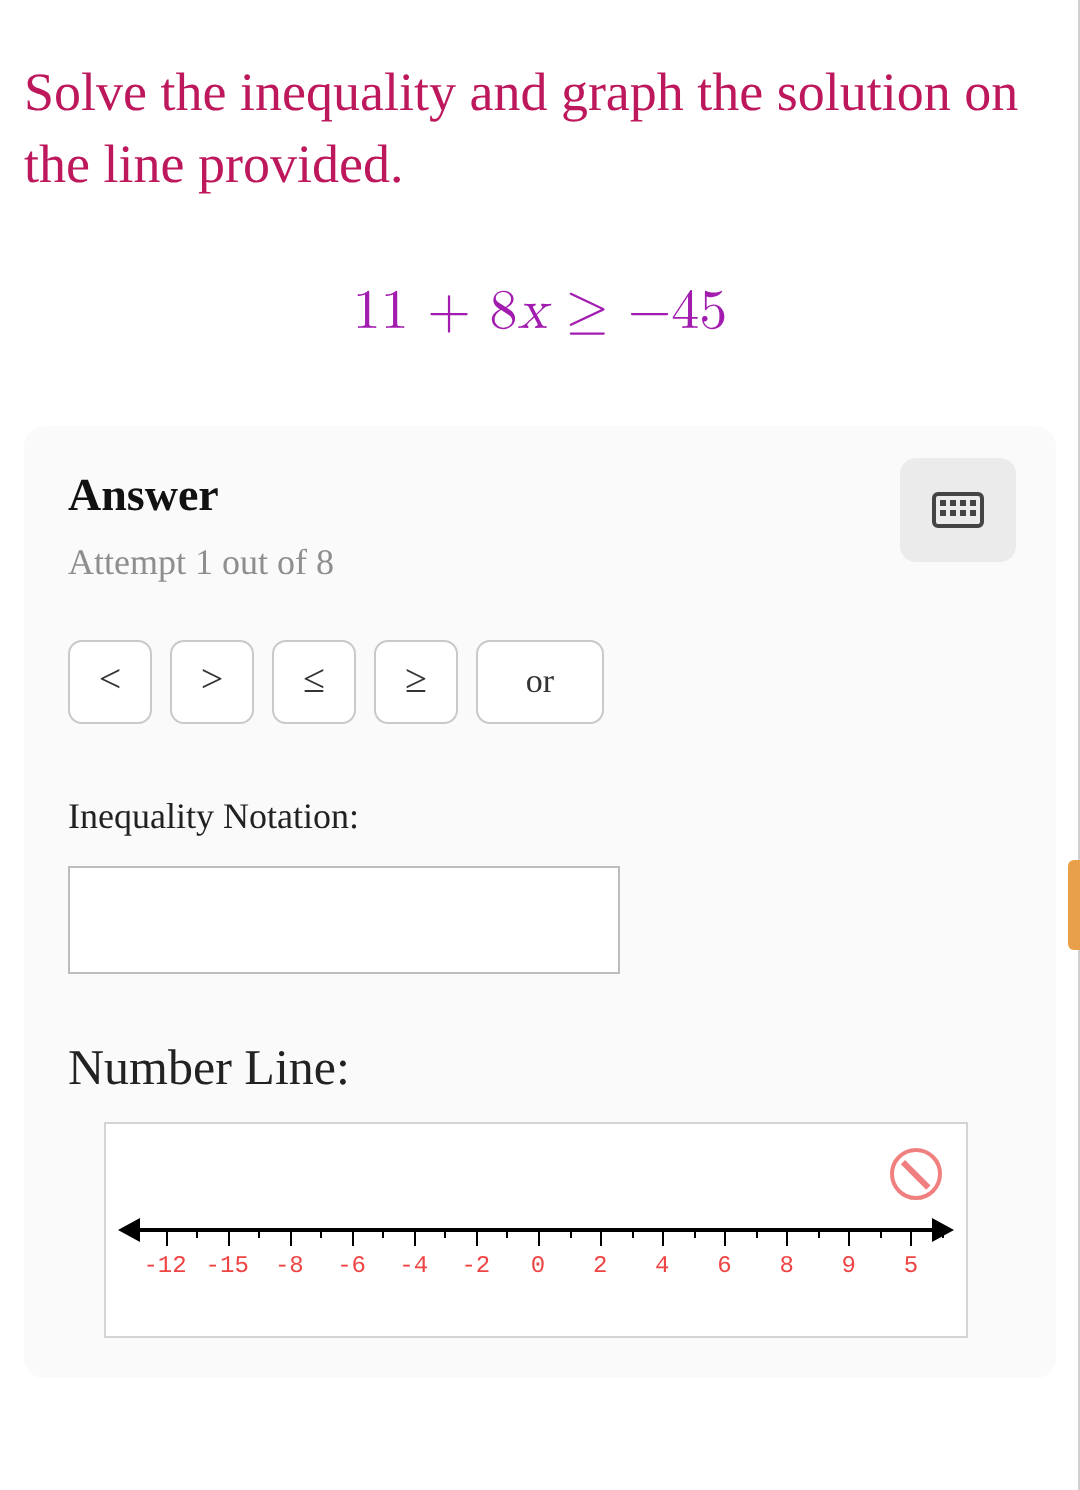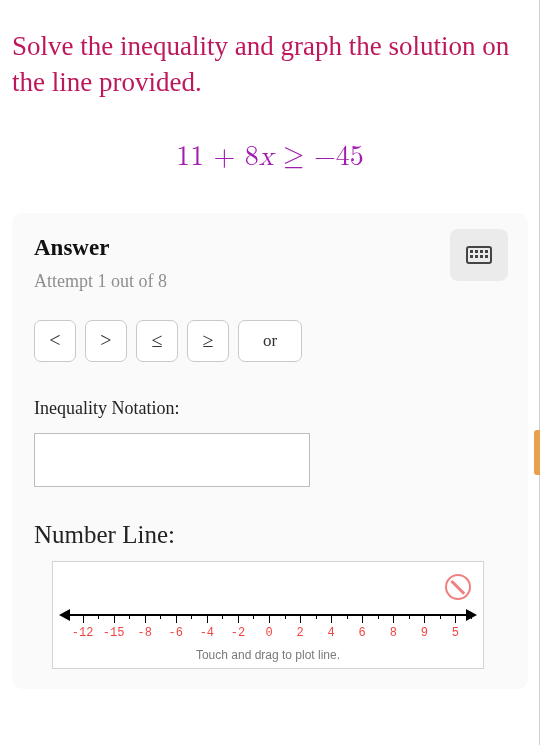--- a/index.html
+++ b/index.html
@@ -260,21 +260,20 @@
         <div class="tick major" style="left: 153.846px;"></div>
         <div class="tick major" style="left: 184.923px;"></div>
         <div class="tick major" style="left: 216px;"></div>
         <div class="tick major" style="left: 247.077px;"></div>
         <div class="tick major" style="left: 278.154px;"></div>
         <div class="tick major" style="left: 309.231px;"></div>
         <div class="tick major" style="left: 340.308px;"></div>
         <div class="tick major" style="left: 371.385px;"></div>
         <div class="tick major" style="left: 402.462px;"></div>
       </div>
-    <div class="touch-msg">Touch and drag to plot line.</div>
   <div class="tick-lbl" style="left: 29.5385px;">-12</div>
       <div class="tick-lbl" style="left: 60.6154px;">-15</div>
       <div class="tick-lbl" style="left: 91.6923px;">-8</div>
       <div class="tick-lbl" style="left: 122.769px;">-6</div>
       <div class="tick-lbl" style="left: 153.846px;">-4</div>
       <div class="tick-lbl" style="left: 184.923px;">-2</div>
       <div class="tick-lbl" style="left: 216px;">0</div>
       <div class="tick-lbl" style="left: 247.077px;">2</div>
       <div class="tick-lbl" style="left: 278.154px;">4</div>
       <div class="tick-lbl" style="left: 309.231px;">6</div>

